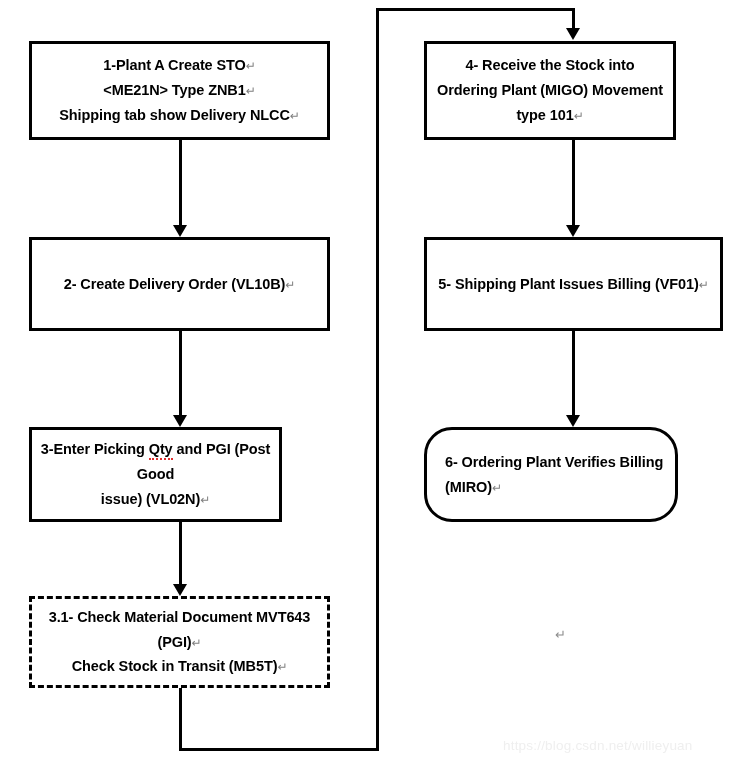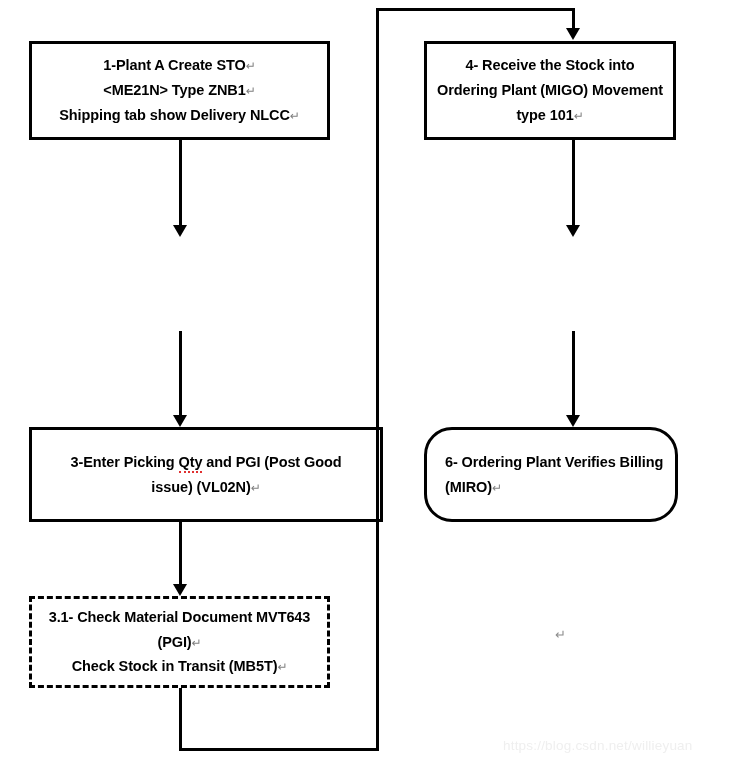--- a/index.html
+++ b/index.html
@@ -99,33 +99,39 @@
 </style>
 </head>
 <body>
 
 <div id="canvas">
 
   <div class="node" style="left:11px; top:41px; width:301px; height:99px;">
     <div class="node-text">1-Plant A Create STO<span class="ret">↵</span><br>&lt;ME21N&gt; Type ZNB1<span class="ret">↵</span><br>Shipping tab show Delivery NLCC<span class="ret">↵</span></div>
   </div>
 
+  <div class="node" style="left:11px; top:237px; width:301px; height:94px;">
+    <div class="node-text">2-   Create Delivery Order (VL10B)<span class="ret">↵</span></div>
+  </div>
 
-  <div class="node" style="left:11px; top:427px; width:354px; height:95px;">
+  <div class="node" style="left:11px; top:427px; width:253px; height:95px;justify-content:flex-end;">
     <div class="node-text">3-Enter Picking <span class="misspelled">Qty</span> and PGI (Post Good<br>issue) (VL02N)<span class="ret">↵</span></div>
   </div>
 
   <div class="node dashed" style="left:11px; top:596px; width:301px; height:92px;">
     <div class="node-text">3.1- Check Material Document MVT643<br>(PGI)<span class="ret">↵</span><br>Check Stock in Transit (MB5T)<span class="ret">↵</span></div>
   </div>
 
   <div class="node" style="left:406px; top:41px; width:252px; height:99px;">
     <div class="node-text">4-    Receive the Stock into<br>Ordering Plant (MIGO) Movement<br>type 101<span class="ret">↵</span></div>
   </div>
 
+  <div class="node" style="left:406px; top:237px; width:299px; height:94px;">
+    <div class="node-text">5-   Shipping Plant Issues Billing (VF01)<span class="ret">↵</span></div>
+  </div>
 
   <div class="node align-left" style="left:406px; top:427px; width:254px; height:95px;border-radius:28px;">
     <div class="node-text">6-   Ordering Plant Verifies Billing<br>(MIRO)<span class="ret">↵</span></div>
   </div>
 
   <div class="conn-v" style="left:161px; top:140px; height:87px;"></div>
   <div class="arrowhead" style="left:155px; top:225px;"></div>
 
   <div class="conn-v" style="left:161px; top:331px; height:85px;"></div>
   <div class="arrowhead" style="left:155px; top:415px;"></div>

